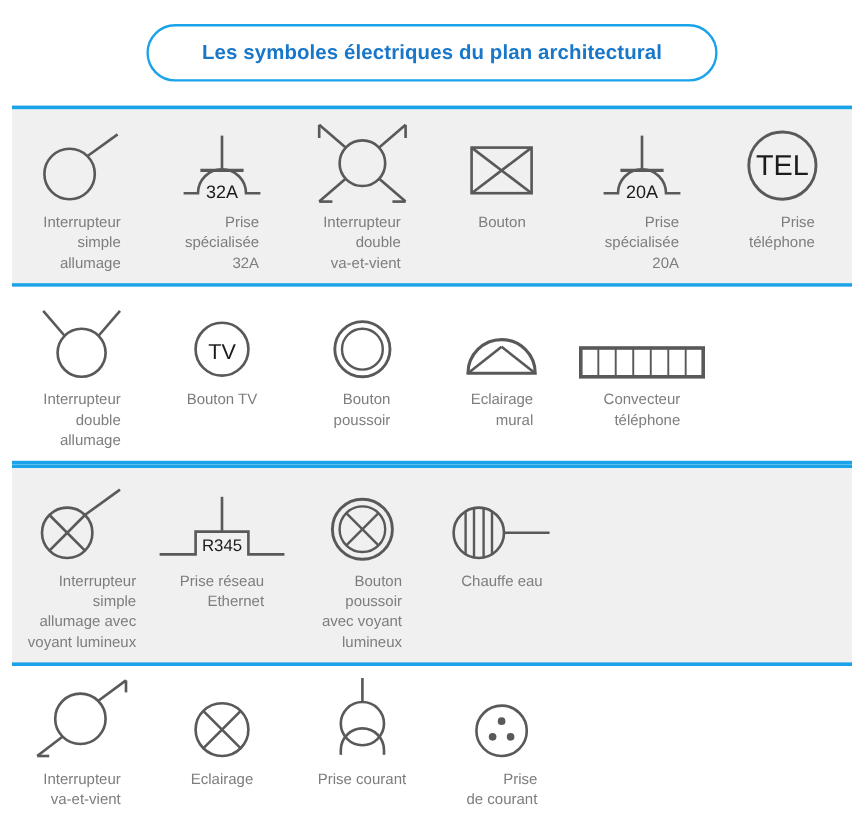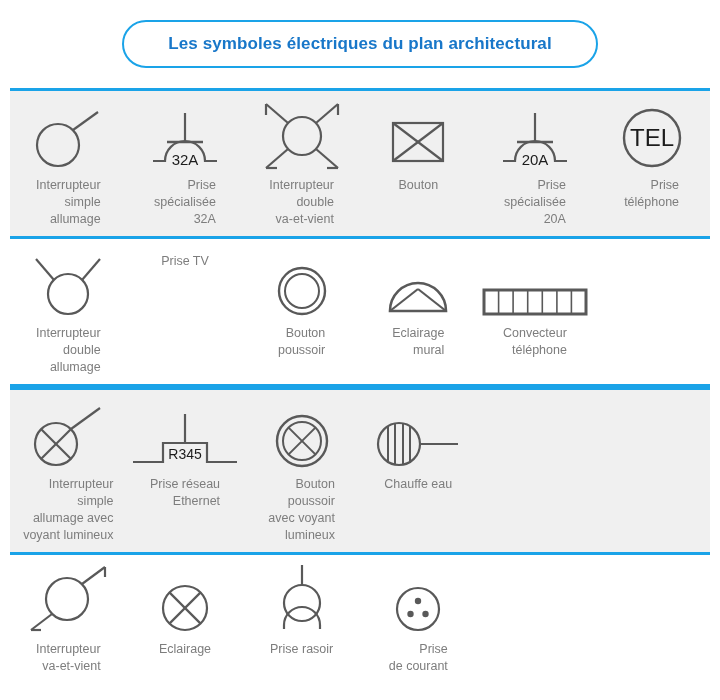--- a/index.html
+++ b/index.html
@@ -178,21 +178,27 @@
             <line x1="24" y1="29" x2="6" y2="8" stroke="#595959" stroke-width="2.2"></line>
             <line x1="52" y1="29" x2="70" y2="8" stroke="#595959" stroke-width="2.2"></line>
           </svg>
         </div>
         <div class="lbl">Interrupteur
 double
 allumage</div>
       </div>
 
       <div class="cell">
-        <div class="lbl">Prise TV</div>
+        <div class="sym">
+          <svg width="60" height="60" viewBox="0 0 60 60">
+            <circle cx="30" cy="30" r="22" fill="none" stroke="#595959" stroke-width="2.2"></circle>
+            <text x="30" y="38" font-family="Liberation Sans, sans-serif" font-size="18" fill="#1c1c1c" text-anchor="middle">TV</text>
+          </svg>
+        </div>
+        <div class="lbl">Bouton TV</div>
       </div>
 
       <div class="cell">
         <div class="sym">
           <svg width="60" height="60" viewBox="0 0 60 60">
             <circle cx="30" cy="30" r="23" fill="none" stroke="#595959" stroke-width="2.4"></circle>
             <circle cx="30" cy="30" r="17" fill="none" stroke="#595959" stroke-width="2.0"></circle>
           </svg>
         </div>
         <div class="lbl">Bouton
@@ -335,21 +341,21 @@
       <div class="cell">
         <div class="sym">
           <svg width="64" height="74" viewBox="0 0 64 74">
             <line x1="32" y1="2" x2="32" y2="22" stroke="#595959" stroke-width="2.2"></line>
             <circle cx="32" cy="40" r="18" fill="none" stroke="#595959" stroke-width="2.2"></circle>
             <path d="M14 62 A18 18 0 0 1 50 62" fill="none" stroke="#595959" stroke-width="2.2"></path>
             <line x1="14" y1="62" x2="14" y2="66" stroke="#595959" stroke-width="2.2"></line>
             <line x1="50" y1="62" x2="50" y2="66" stroke="#595959" stroke-width="2.2"></line>
           </svg>
         </div>
-        <div class="lbl">Prise rasoir</div>
+        <div class="lbl">Prise courant</div>
       </div>
 
       <div class="cell">
         <div class="sym">
           <svg width="56" height="56" viewBox="0 0 56 56">
             <circle cx="28" cy="28" r="21" fill="none" stroke="#595959" stroke-width="2.2"></circle>
             <circle cx="28" cy="20" r="3.2" fill="#595959"></circle>
             <circle cx="20.5" cy="33" r="3.2" fill="#595959"></circle>
             <circle cx="35.5" cy="33" r="3.2" fill="#595959"></circle>
           </svg>

